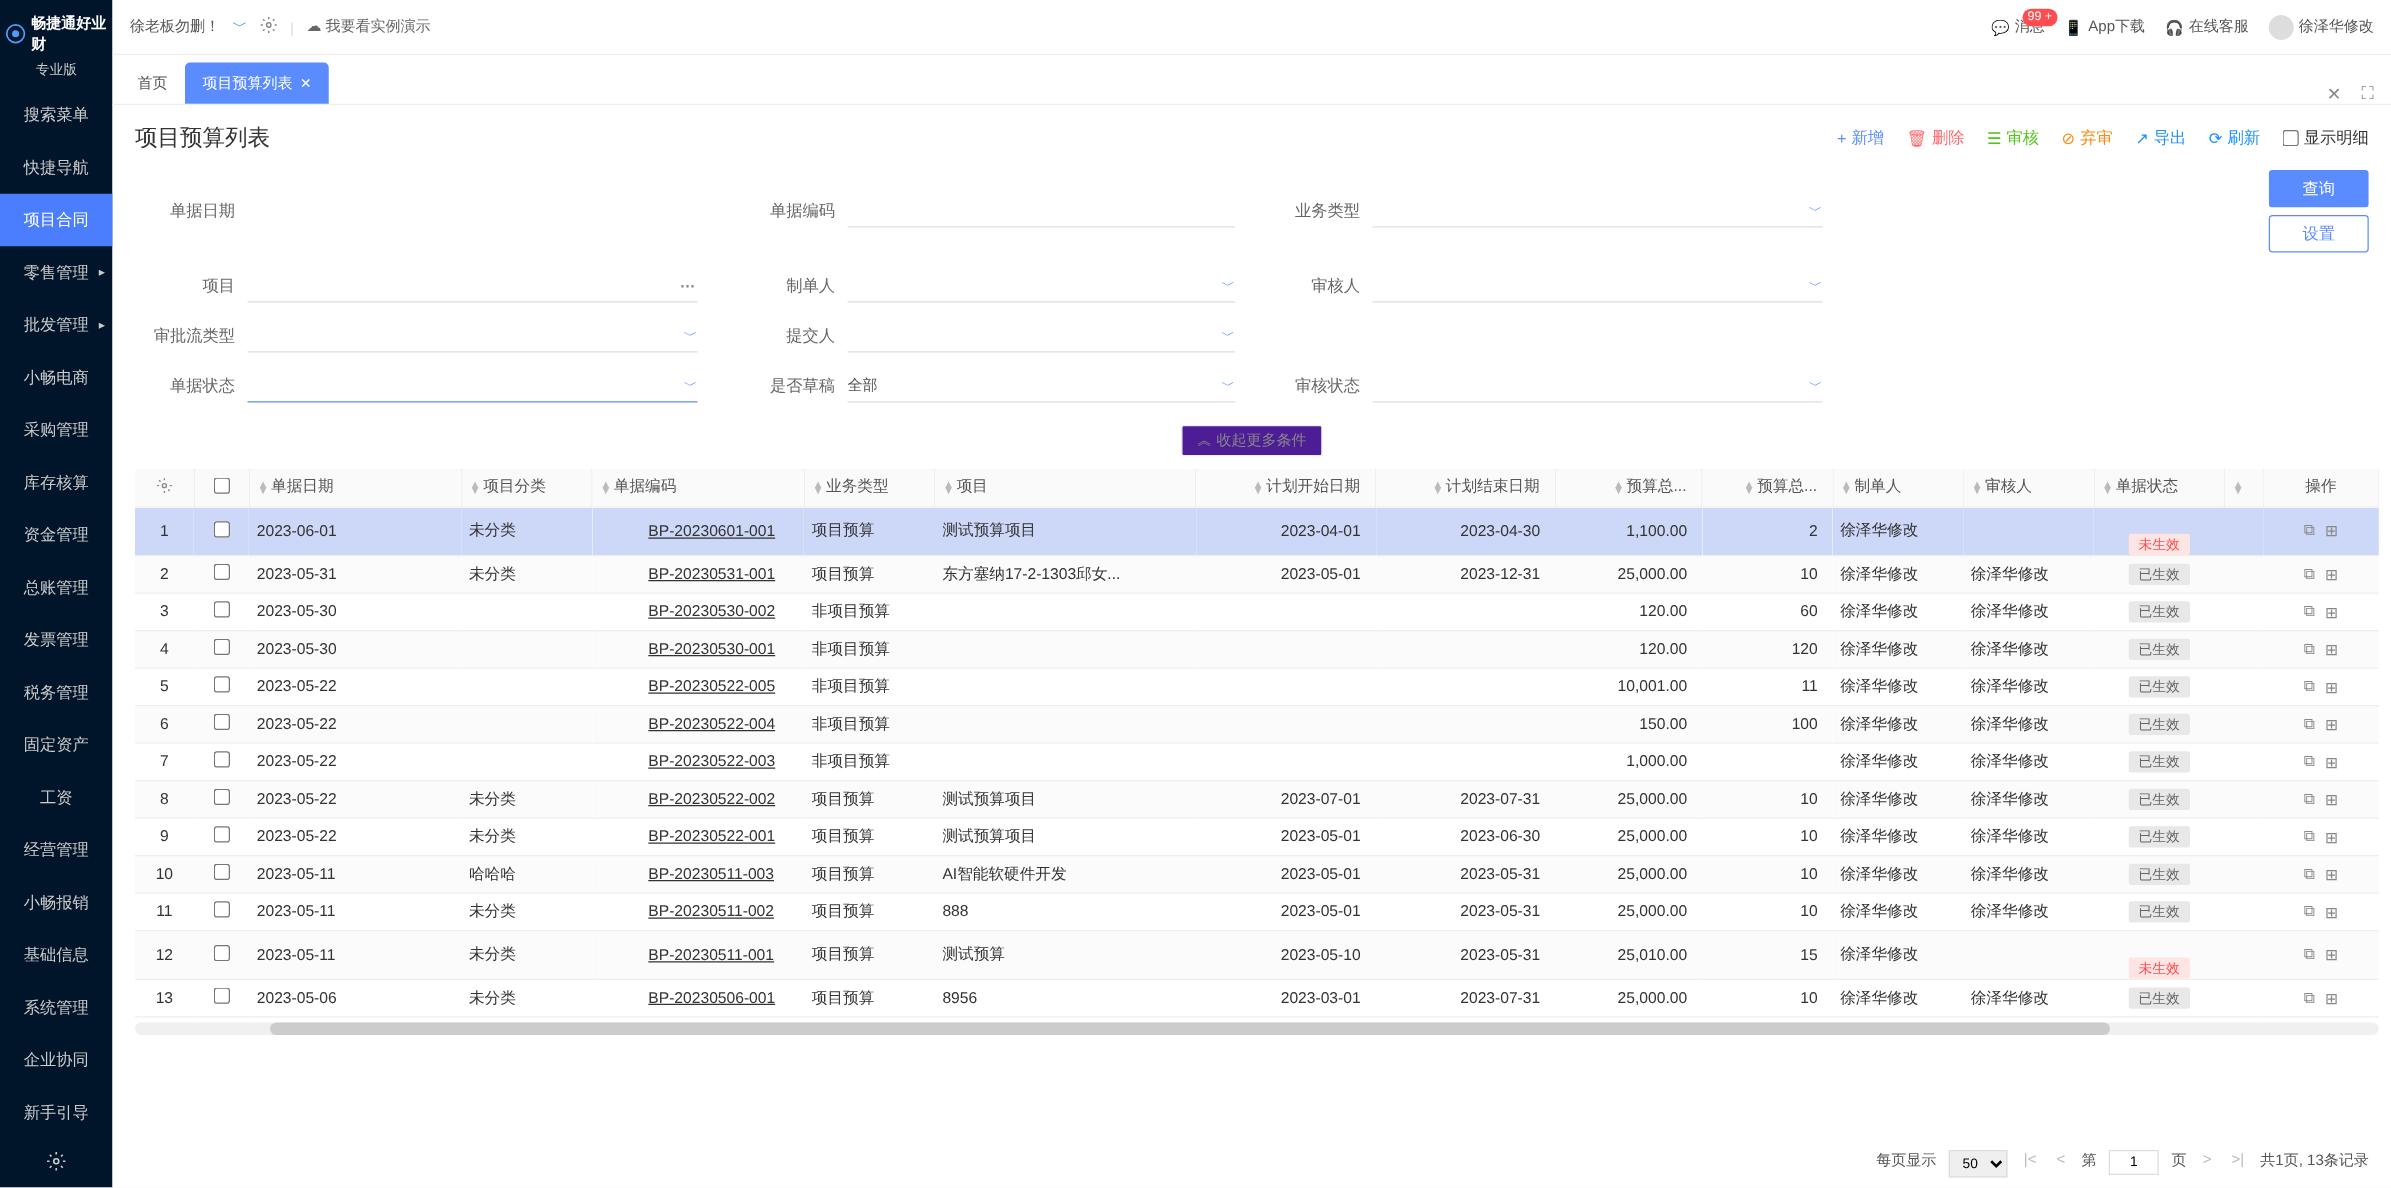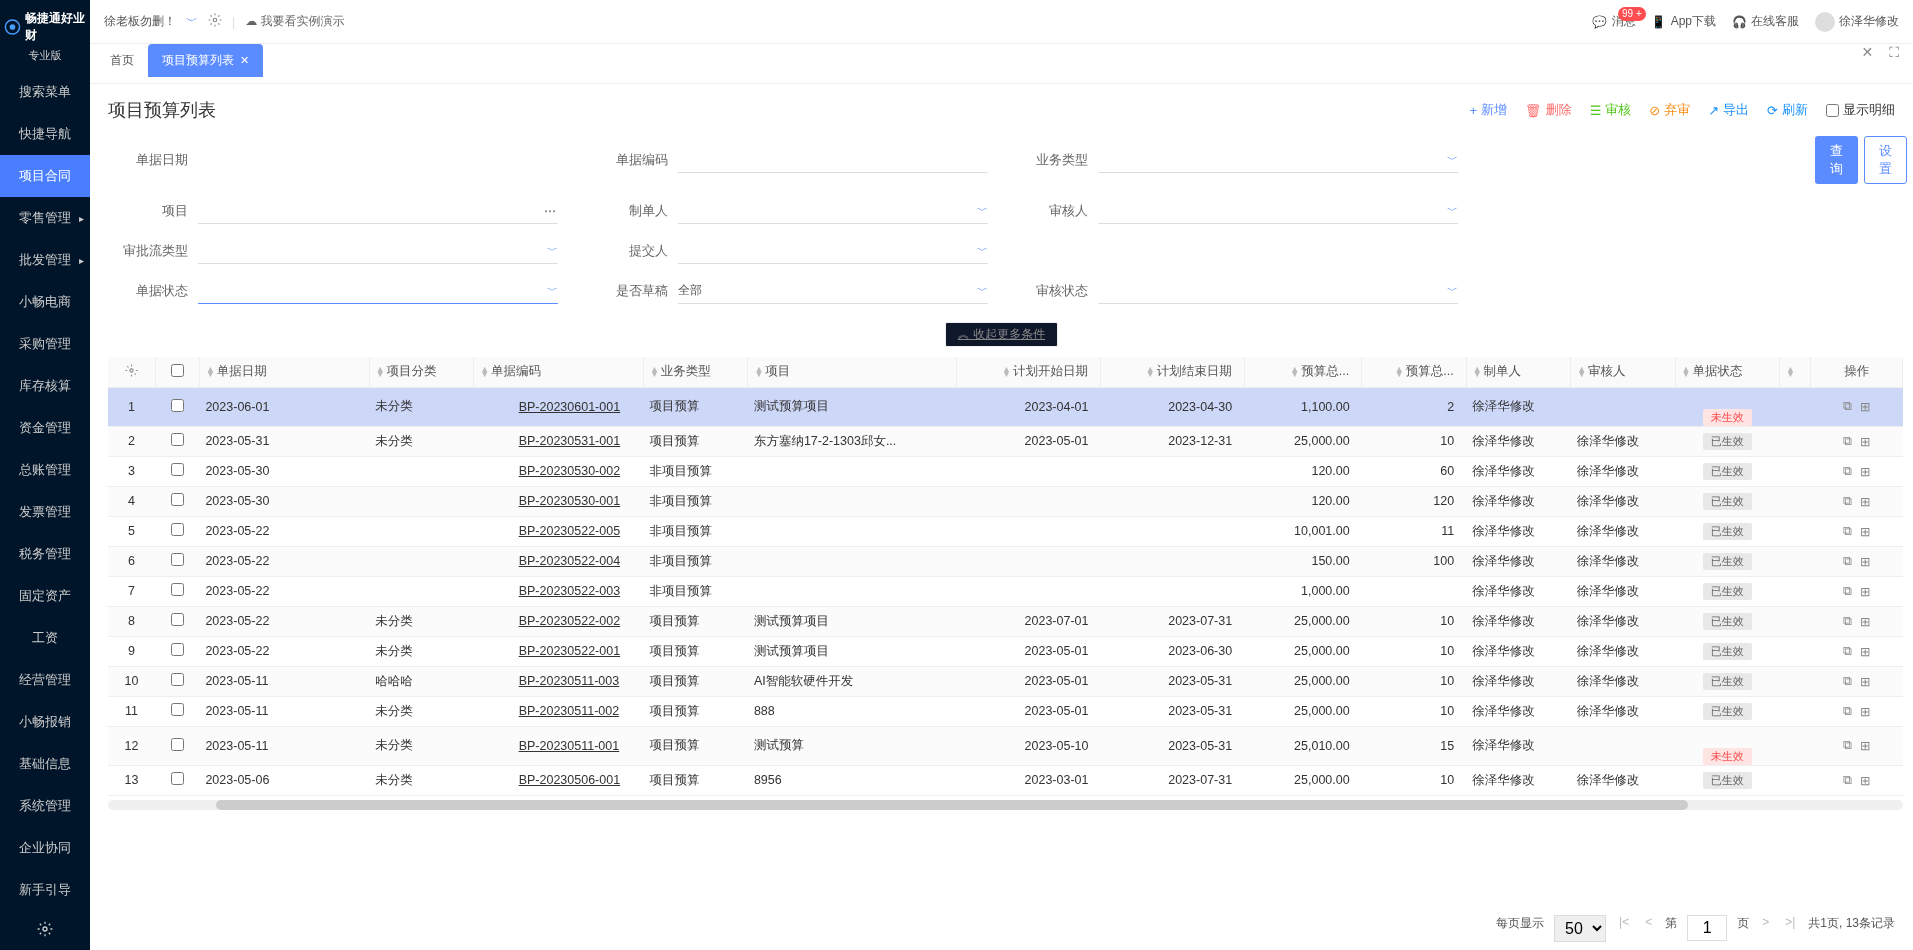--- a/index.html
+++ b/index.html
@@ -24,21 +24,21 @@
 .topbar-left { display: flex; align-items: center; gap: 10px; color: #555; }
 .company-name { color: #555; }
 .topbar-icon { color: #888; cursor: pointer; }
 .demo-link { color: #666; cursor: pointer; }
 .topbar-spacer { flex: 1; }
 .topbar-right { display: flex; align-items: center; gap: 16px; color: #555; }
 .tr-item { display: flex; align-items: center; gap: 4px; cursor: pointer; position: relative; }
 .badge { position: absolute; top: -6px; right: -10px; background: #ff4d4f; color: #fff; border-radius: 8px; padding: 0 4px; font-size: 10px; line-height: 14px; }
 
 
-.tabs-row { height: 40px; display: flex; align-items: flex-start; border-bottom: 1px solid #eee; padding: 0 6px; }
+.tabs-row { height: 40px; display: flex; align-items: flex-end; border-bottom: 1px solid #eee; padding: 0 6px; }
 .tab { padding: 8px 14px; cursor: pointer; color: #555; border-radius: 4px 4px 0 0; display: flex; align-items: center; gap: 6px; }
 .tab.active { background: #5b8cff; color: #fff; }
 .tab-close { font-size: 11px; }
 .tabs-spacer { flex: 1; }
 .tab-x { padding: 0 8px; color: #888; cursor: pointer; font-size: 14px; }
 
 
 .page { flex: 1; display: flex; flex-direction: column; overflow: hidden; }
 .page-header { display: flex; align-items: center; padding: 14px 18px 8px; gap: 12px; }
 .page-title { font-size: 18px; color: #333; font-weight: 500; }
@@ -66,26 +66,26 @@
 .filter-group.g1 .filter-control { width: 360px; }
 .filter-group.g2 .filter-control { width: 310px; }
 .filter-group.g3 .filter-control { width: 360px; }
 .filter-control .caret { margin-left: auto; color: #5b8cff; font-size: 11px; }
 .filter-control .dots { margin-left: auto; color: #888; letter-spacing: 2px; font-weight: bold; }
 .filter-control .cal { margin-left: auto; color: #5b8cff; }
 .date-shortcuts { display: flex; align-items: center; gap: 6px; font-size: 12px; flex-wrap: wrap; }
 .date-shortcuts span { cursor: pointer; color: #666; }
 .date-shortcuts .pill { background: #5b8cff; color: #fff; border-radius: 10px; padding: 1px 8px; }
 .date-range { color: #888; font-size: 12px; width: 100%; }
-.filter-actions { width: 80px; margin-left: auto; display: flex; flex-direction: row; gap: 6px; }
+.filter-actions { width: 80px; margin-left: auto; display: flex; flex-direction: column; gap: 6px; }
 .btn { padding: 5px 14px; border-radius: 3px; cursor: pointer; text-align: center; font-size: 13px; border: 1px solid transparent; }
 .btn.primary { background: #5b8cff; color: #fff; }
 .btn.outline { background: #fff; color: #5b8cff; border-color: #5b8cff; }
 .collapse-bar { text-align: center; padding: 4px; }
-.collapse-btn { display: inline-block; background: #0f172a; border: 1px solid #eee; padding: 3px 12px; color: #888; cursor: pointer; font-size: 12px; border-radius: 2px; text-decoration: underline; }
+.collapse-btn { display: inline-block; background: #4c1d95; border: 1px solid #eee; padding: 3px 12px; color: #888; cursor: pointer; font-size: 12px; border-radius: 2px; }
 
 
 .table-wrap { flex: 1; overflow: auto; padding: 6px 10px 0 18px; }
 table { border-collapse: collapse; width: 100%; table-layout: fixed; }
 th, td { border-bottom: 1px solid #eee; padding: 0 6px; height: 30px; text-align: left; white-space: nowrap; overflow: hidden; text-overflow: ellipsis; font-size: 12.5px; }
 th { background: #fafafa; color: #555; font-weight: 500; position: relative; border-right: 1px solid #eee; }
 th .sort { color: #bbb; font-size: 9px; margin-right: 2px; display: inline-flex; flex-direction: column; line-height: 5px; vertical-align: middle; }
 td.num, th.num { text-align: right; padding-right: 12px; }
 td.ctr, th.ctr { text-align: center; }
 tr.selected td { background: #cdd7f7; }
@@ -95,21 +95,21 @@
 .status-tag.active { background: #e8e8e8; color: #666; }
 .status-tag.inactive { background: #ffe4e4; color: #ff4d4f; margin-top: 21px; }
 .row-actions { display: flex; gap: 8px; justify-content: center; color: #888; }
 .row-actions span { cursor: pointer; }
 tr.total td { background: #fff9e6; font-weight: 500; }
 .hscroll { height: 10px; background: #f0f0f0; border-radius: 5px; margin: 4px 0; position: relative; }
 .hscroll-thumb { position: absolute; left: 6%; width: 82%; height: 100%; background: #ccc; border-radius: 5px; }
 
 
 .pagination { display: flex; align-items: flex-start; justify-content: flex-end; padding: 8px 18px; gap: 10px; color: #555; font-size: 12px; }
-.pagination select, .pagination input { border: 1px solid #ddd; padding: 3px 6px; font-size: 16px; }
+.pagination select, .pagination input { border: 1px solid #ddd; padding: 3px 6px; font-size: 11px; }
 .pagination input { width: 40px; text-align: center; }
 .pg-btn { color: #bbb; cursor: pointer; padding: 0 3px; }
 
 .placeholder { color: #bbb; }
 </style>
 </head>
 <body>
 
 <div class="app">
 

